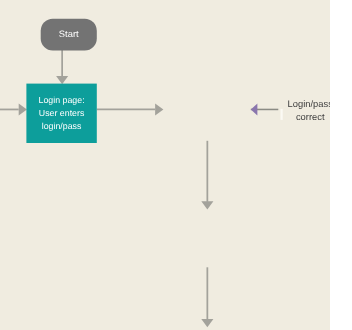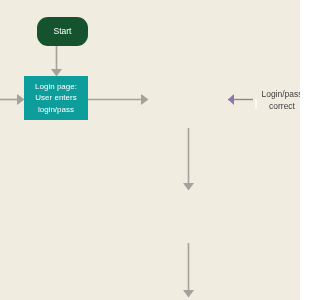--- a/index.html
+++ b/index.html
@@ -39,32 +39,32 @@
     display: block;
     white-space: pre-line;
   }
 
   
   #node-start {
     left: 37px;
     top: 17px;
     width: 51px;
     height: 29px;
-    background: #14532d;
+    background: #737373;
     border-radius: 11px;
     font-size: 8.5px;
     line-height: 11px;
   }
 
   
   #node-login {
     left: 24px;
     top: 76px;
     width: 64px;
-    height: 44px;
+    height: 54px;
     background: #0d9e9b;
     font-size: 8px;
     line-height: 11.5px;
   }
   #node-reset {
     left: 158px;
     top: 190px;
     width: 62px;
     height: 53px;
     background: #0d9e9b;

